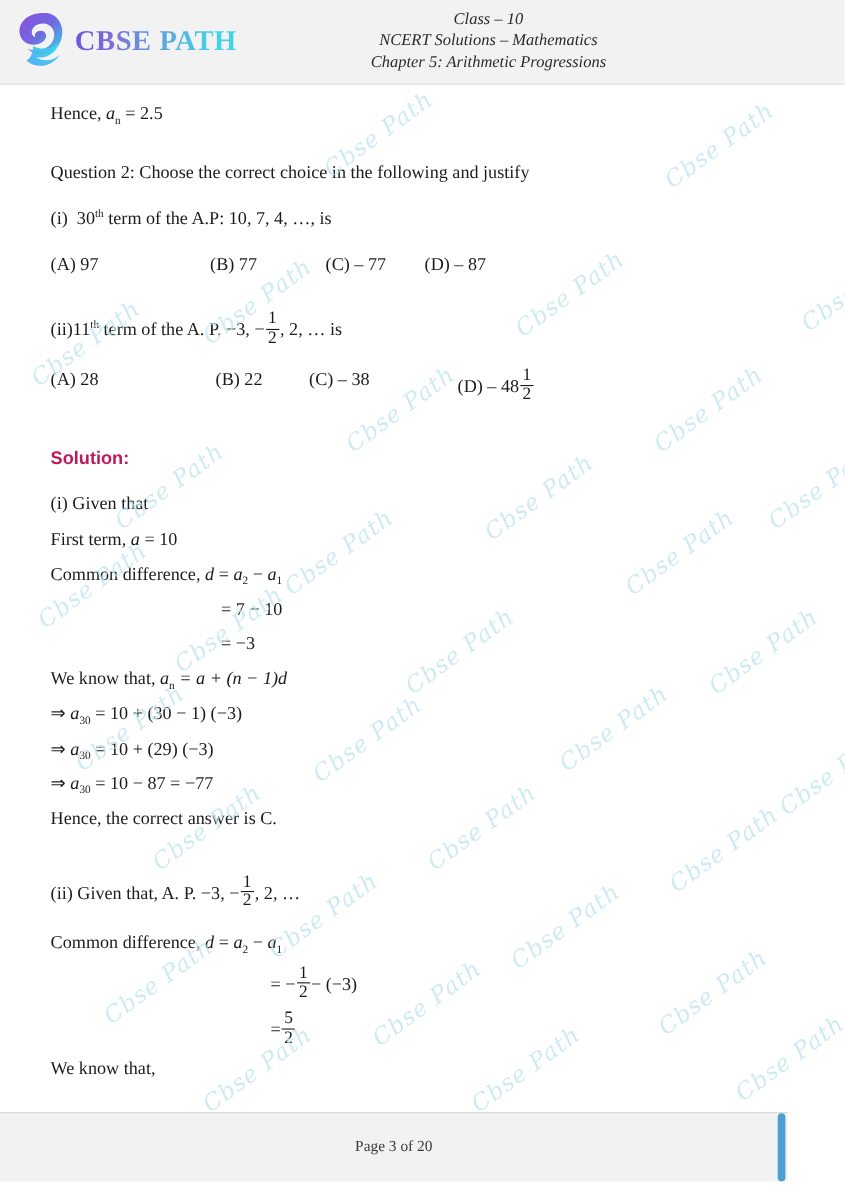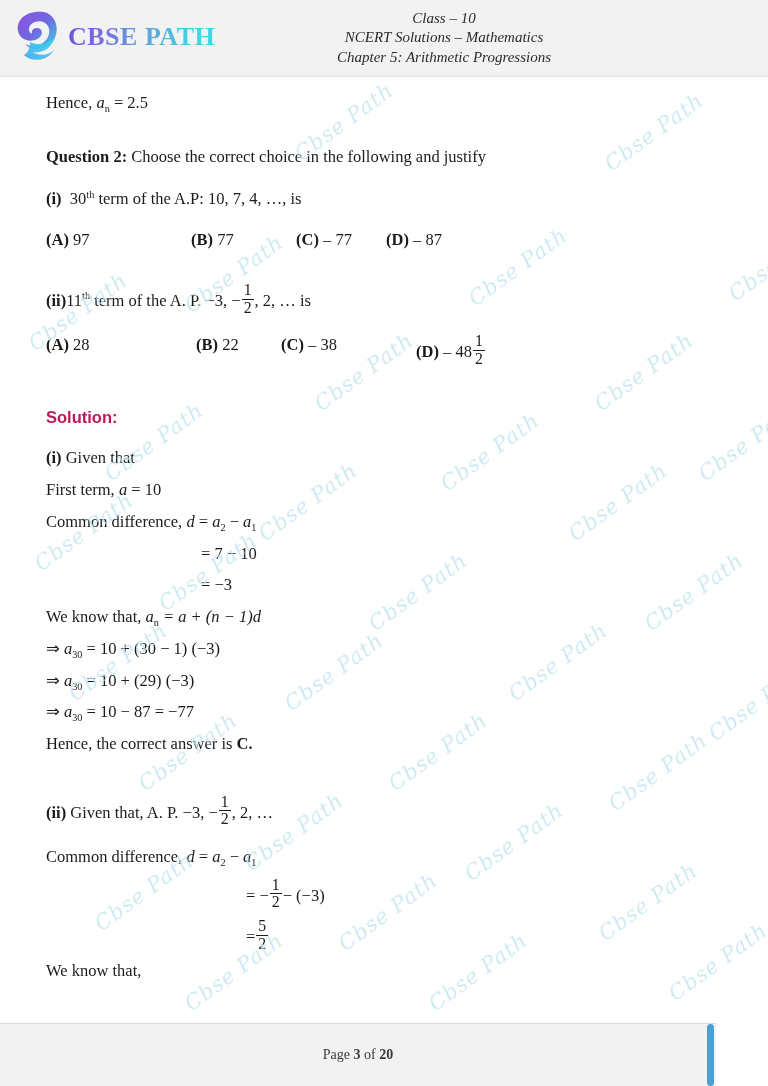--- a/index.html
+++ b/index.html
@@ -64,21 +64,21 @@
     box-sizing: border-box;
     color: #1b1b1b;
     font-size: 16.5px;
     overflow: hidden;
   }
   .line { margin: 0 0 7px 0; line-height: 1.5; white-space: nowrap; }
   .gap-sm { height: 10px; }
   .gap-md { height: 22px; }
   .gap-lg { height: 30px; }
 
-  .bold { font-weight: bold; }
+  .bold { font-weight: normal; }
   .solution-head {
     color: #be185d;
     font-weight: bold;
     font-size: 16.5px;
     font-family: "Liberation Sans", sans-serif;
   }
   sup { font-size: .62em; vertical-align: super; line-height: 0; }
   sub { font-size: .62em; vertical-align: sub; line-height: 0; }
 
   .mathit { font-style: italic; font-family: "Liberation Serif", serif; }
@@ -116,21 +116,21 @@
     opacity: .75;
     transform: rotate(-36deg);
     white-space: nowrap;
     letter-spacing: 1px;
   }
 
   
   .footer {
     position: absolute;
     left: 0;
-    bottom: 0;
+    bottom: 12px;
     width: 716px;
     height: 62px;
     background: #f2f2f2;
     border-top: 1px solid #d9d9d9;
     display: flex;
     align-items: center;
     justify-content: center;
   }
   .footer-text { font-size: 14px; color: #3a3a3a; }
   .scrollbar {

